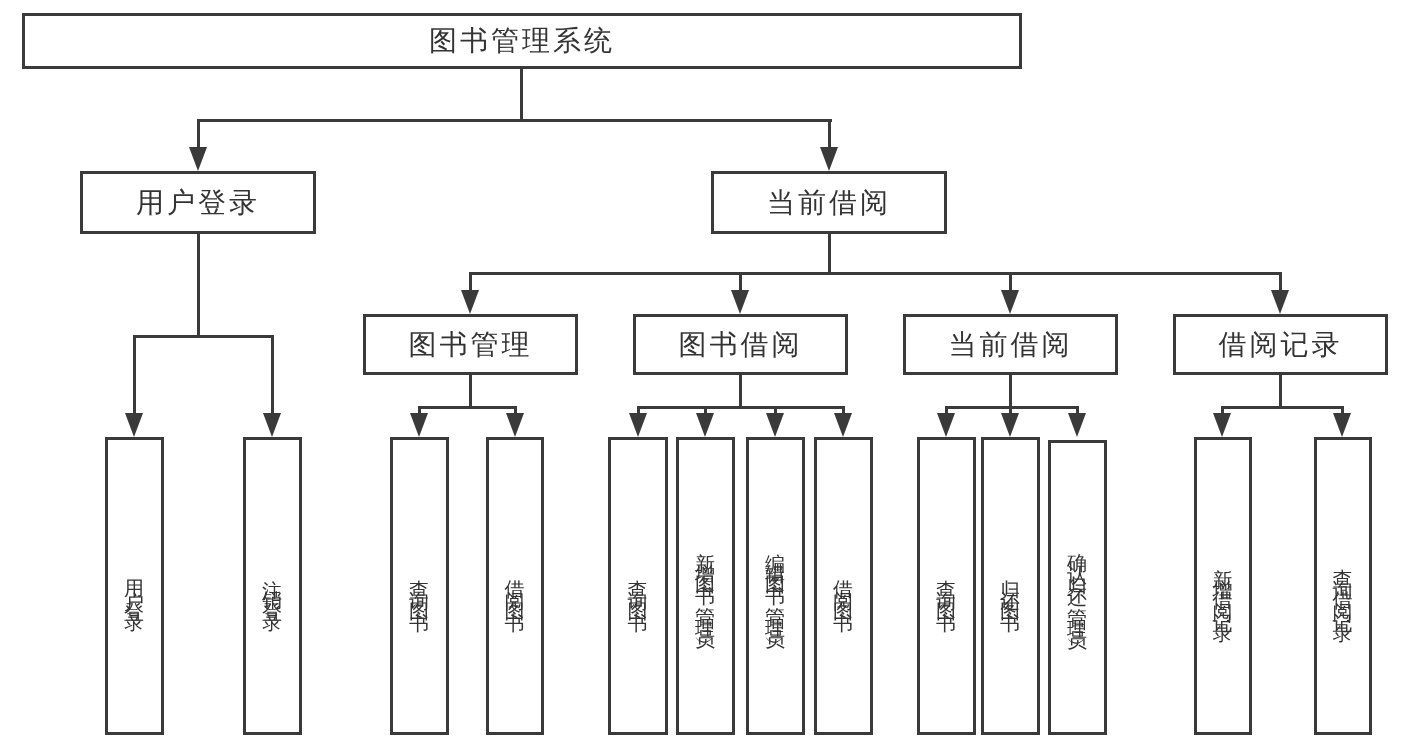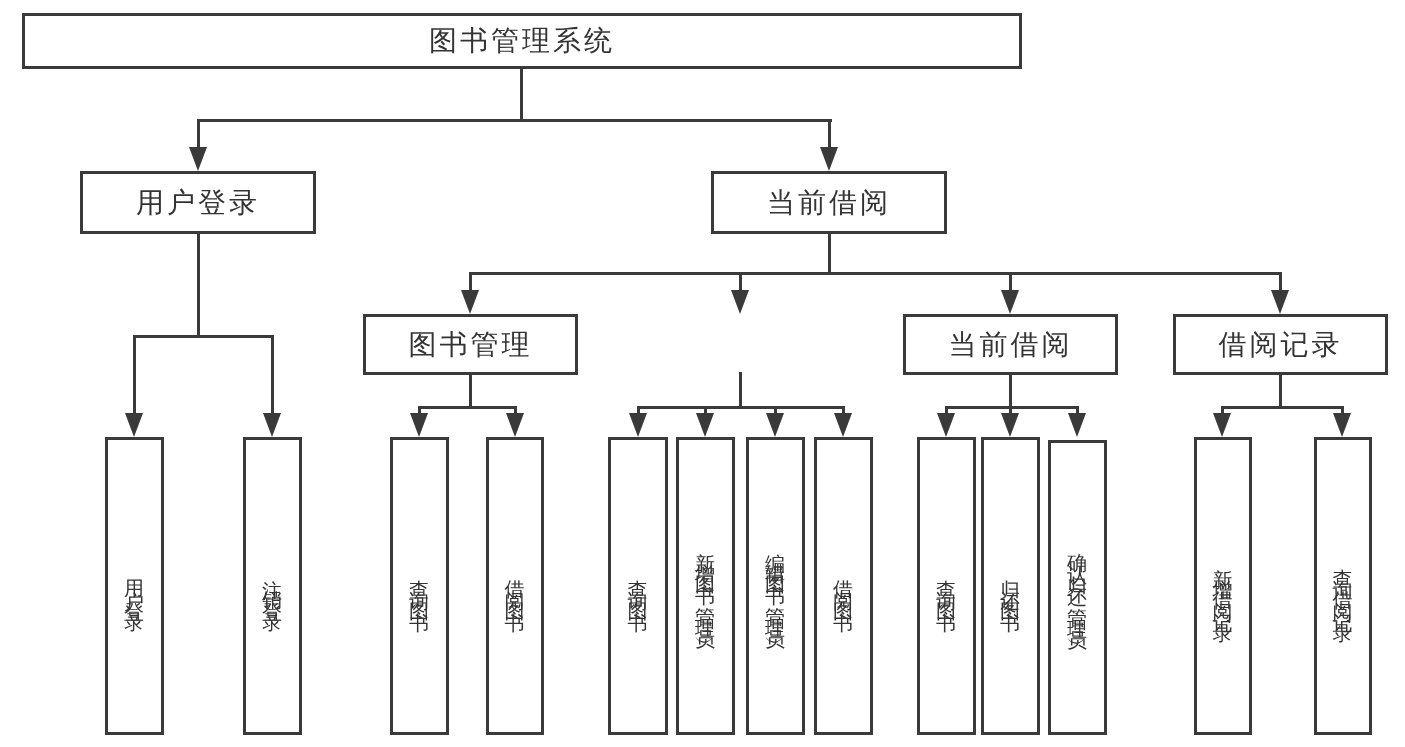--- a/index.html
+++ b/index.html
@@ -107,20 +107,23 @@
   <div class="box" style="left:80px;top:171px;width:236px;height:63px">
     <span class="hlabel">用户登录</span>
   </div>
   <div class="box" style="left:711px;top:171px;width:236px;height:63px">
     <span class="hlabel">当前借阅</span>
   </div>
 
   <div class="box" style="left:363px;top:314px;width:215px;height:61px">
     <span class="hlabel">图书管理</span>
   </div>
+  <div class="box" style="left:633px;top:314px;width:215px;height:61px">
+    <span class="hlabel">图书借阅</span>
+  </div>
   <div class="box" style="left:903px;top:314px;width:215px;height:61px">
     <span class="hlabel">当前借阅</span>
   </div>
   <div class="box" style="left:1173px;top:314px;width:215px;height:61px">
     <span class="hlabel">借阅记录</span>
   </div>
 
   <div class="box" style="left:105px;top:437px;width:59px;height:298px">
     <span class="vtext">用户登录</span>
   </div>

